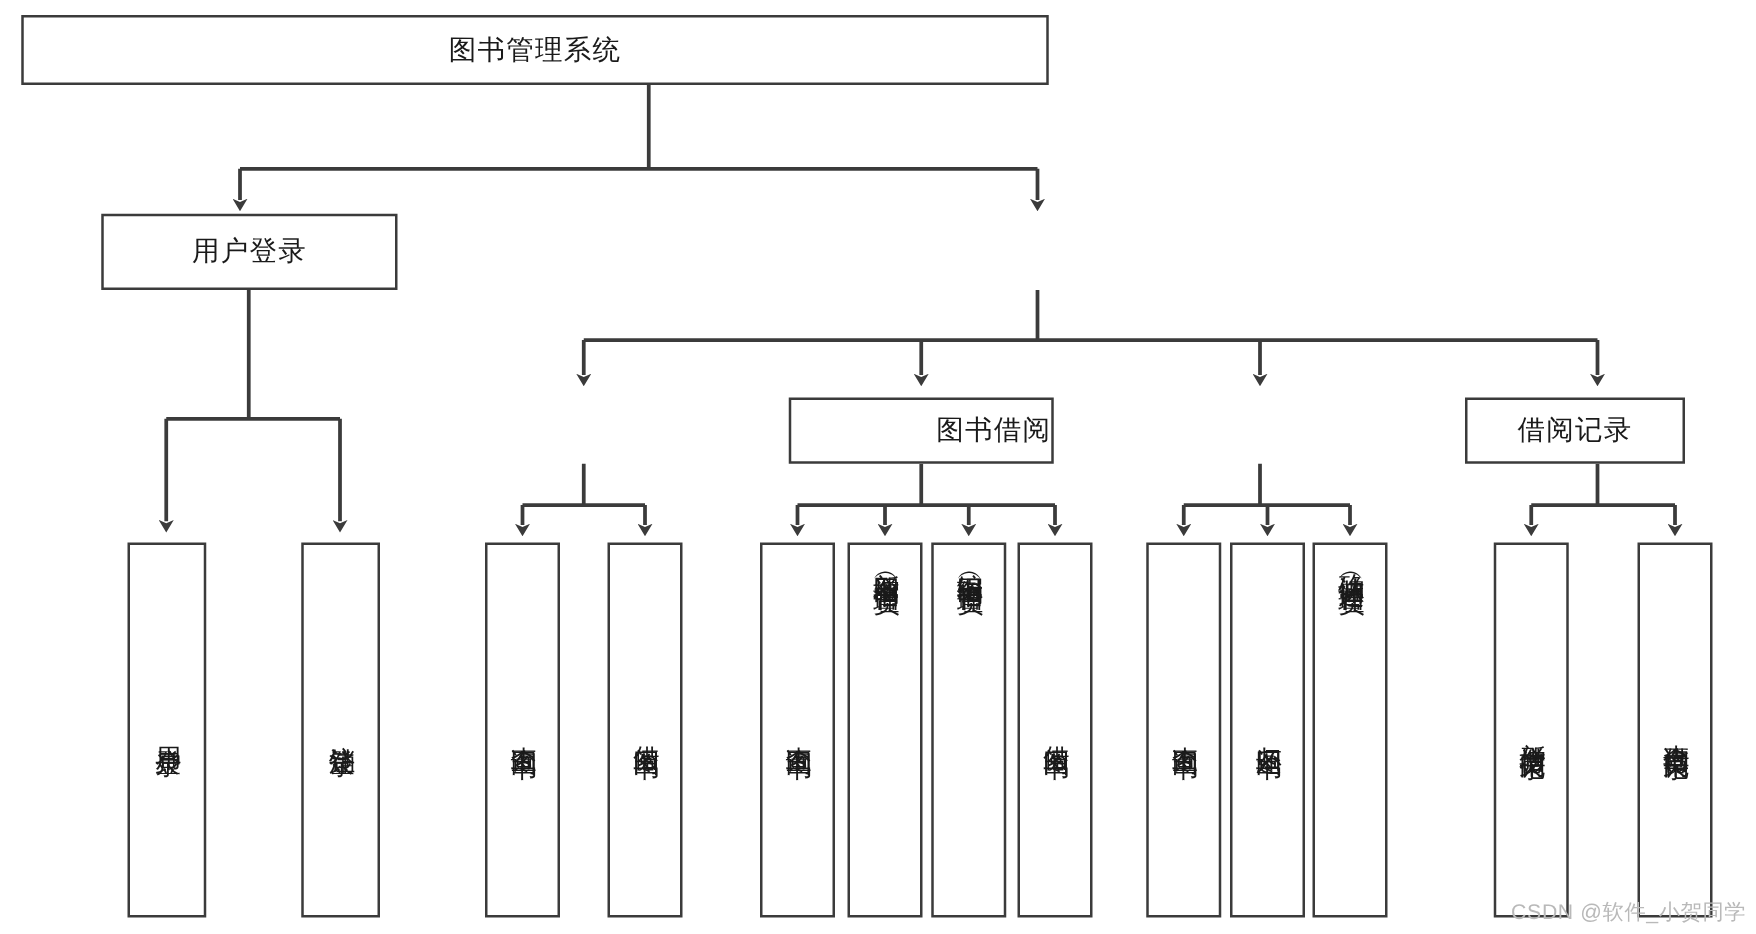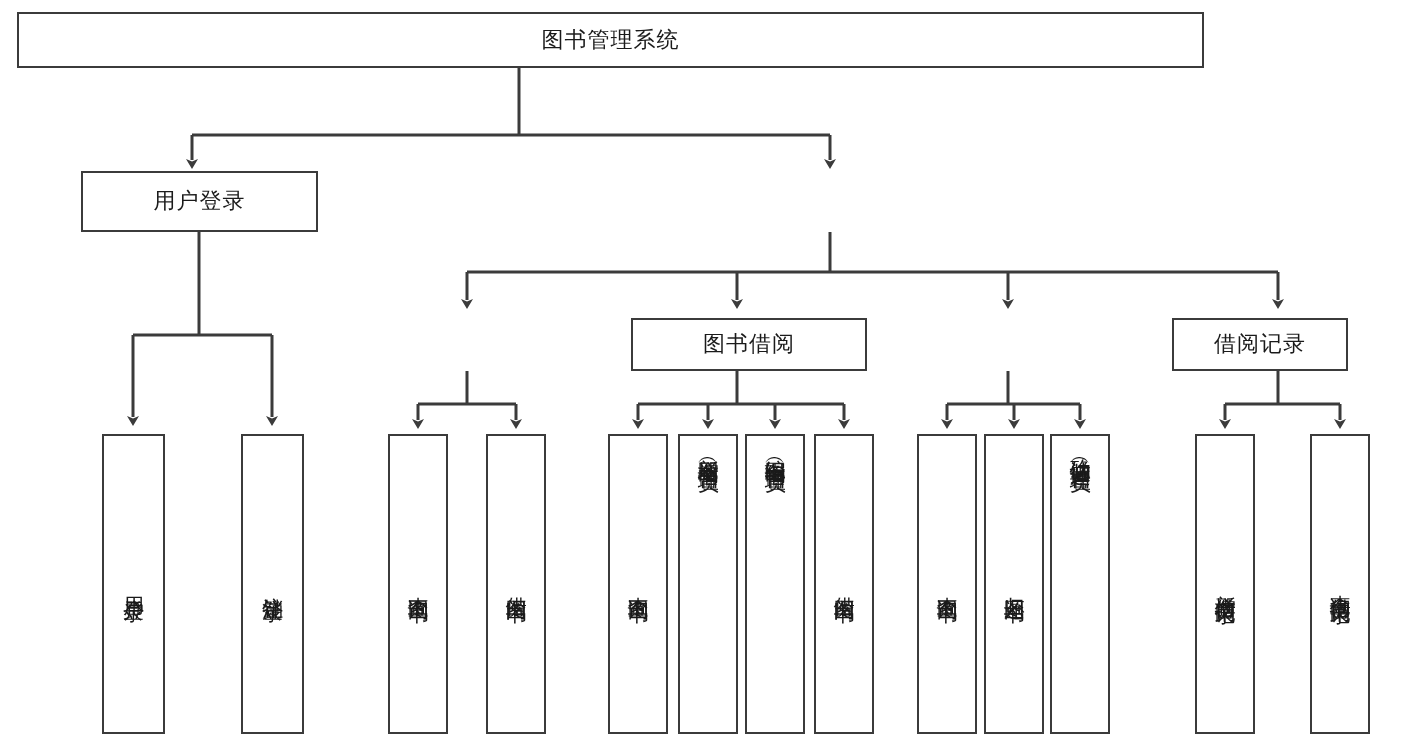--- a/index.html
+++ b/index.html
@@ -117,29 +117,29 @@
       <path d="M1014,404 L1014,420" marker-end="url(#arrow)"></path>
       <path d="M1080,404 L1080,420" marker-end="url(#arrow)"></path>
 
       <path d="M1278,371 L1278,404"></path>
       <path d="M1225,404 L1340,404"></path>
       <path d="M1225,404 L1225,420" marker-end="url(#arrow)"></path>
       <path d="M1340,404 L1340,420" marker-end="url(#arrow)"></path>
     </g>
   </svg>
 
-  <div class="node-box" style="left:17px; top:12px; width:1187px; height:56px;">
+  <div class="node-box" style="left:17px; top:12px; width:822px; height:56px;">
     <span class="node-label-h">图书管理系统</span>
   </div>
 
   <div class="node-box" style="left:81px; top:171px; width:237px; height:61px;">
     <span class="node-label-h">用户登录</span>
   </div>
 
-  <div class="node-box" style="left:631px; top:318px; width:236px; height:53px;">
+  <div class="node-box" style="left:631px; top:318px; width:212px; height:53px;justify-content:flex-end;">
     <span class="node-label-h">图书借阅</span>
   </div>
   <div class="node-box" style="left:1172px; top:318px; width:176px; height:53px;">
     <span class="node-label-h">借阅记录</span>
   </div>
 
   <div class="node-box leaf-box centered" style="left:102px; top:434px; width:63px; height:300px;">
     <span class="node-label-v">用户登录</span>
   </div>
   <div class="node-box leaf-box centered" style="left:241px; top:434px; width:63px; height:300px;">
@@ -176,13 +176,14 @@
     <span class="node-label-v">确认归还（管理员）</span>
   </div>
 
   <div class="node-box leaf-box centered" style="left:1195px; top:434px; width:60px; height:300px;">
     <span class="node-label-v">新增借阅记录</span>
   </div>
   <div class="node-box leaf-box centered" style="left:1310px; top:434px; width:60px; height:300px;">
     <span class="node-label-v">查询借阅记录</span>
   </div>
 
+  <div id="watermark">CSDN @软件_小贺同学</div>
 </div>
 
 </body></html>

